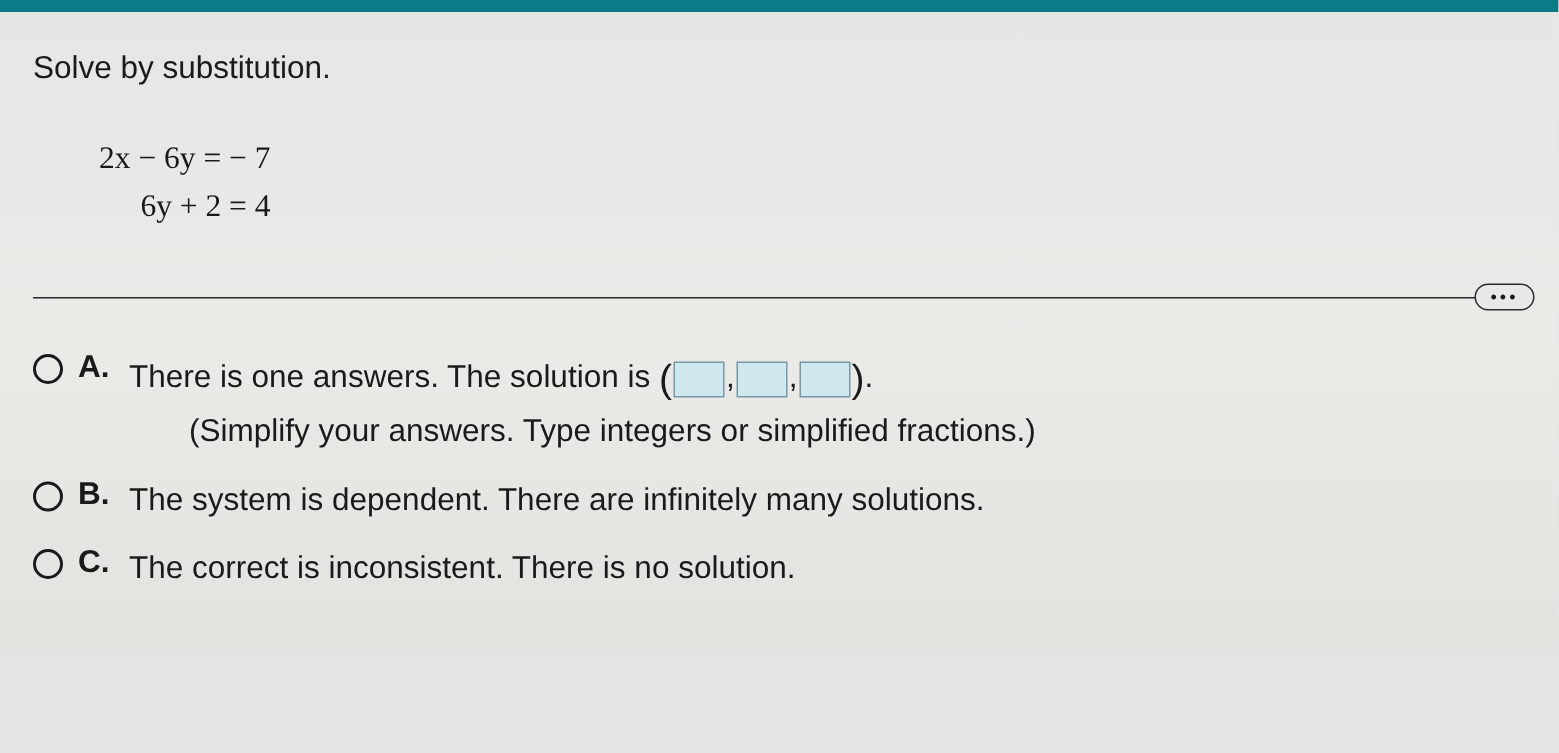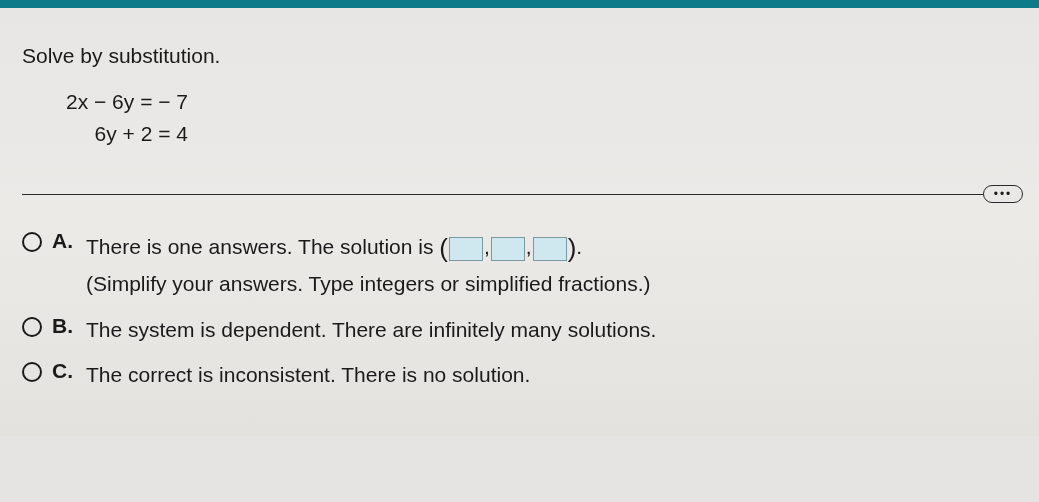--- a/index.html
+++ b/index.html
@@ -8,34 +8,35 @@
     width: 1039px; height: 502px;
     font-family: Arial, Helvetica, sans-serif;
     background: #e5e4e2;
     color: #1a1a1a;
   }
   .page {
     position: relative;
     width: 1039px; height: 436px;
     background: linear-gradient(180deg, #e7e6e4 0%, #eceae7 50%, #e4e2df 100%);
     border-top: 8px solid #0d7a8a;
-    padding: 36px 22px 12px 22px;
+    padding: 26px 22px 12px 22px;
     overflow: hidden;
   }
   .prompt {
     font-size: 21px;
     margin-bottom: 18px;
   }
   .equations {
     margin-left: 44px;
     font-size: 21px;
     line-height: 1.5;
-    font-family: Liberation Sans, sans-serif;
+    font-family: Liberation Serif, serif;
     text-align: right;
     display: inline-block;
+    margin-top: 14px;
   }
   .equations .eq { white-space: nowrap; }
   .divider-row {
     position: relative;
     margin-top: 36px;
     margin-bottom: 26px;
     height: 18px;
   }
   .divider-line {
     border: none;
@@ -77,21 +78,21 @@
     border-radius: 50%;
     margin-top: 3px;
     background: transparent;
   }
   .choice-label {
     flex: 0 0 auto;
     font-weight: bold;
     min-width: 24px;
   }
   .choice-body { flex: 1 1 auto; line-height: 1.5; }
-  .sub { display: block; }
+  .sub { display: block; margin-left: 40px; }
   .answer-box {
     display: inline-block;
     width: 34px; height: 24px;
     background: #cfe7ef;
     border: 1px solid #7a9aa3;
     vertical-align: middle;
     margin: 0 1px;
   }
   .paren { font-size: 26px; vertical-align: middle; }
 </style>

